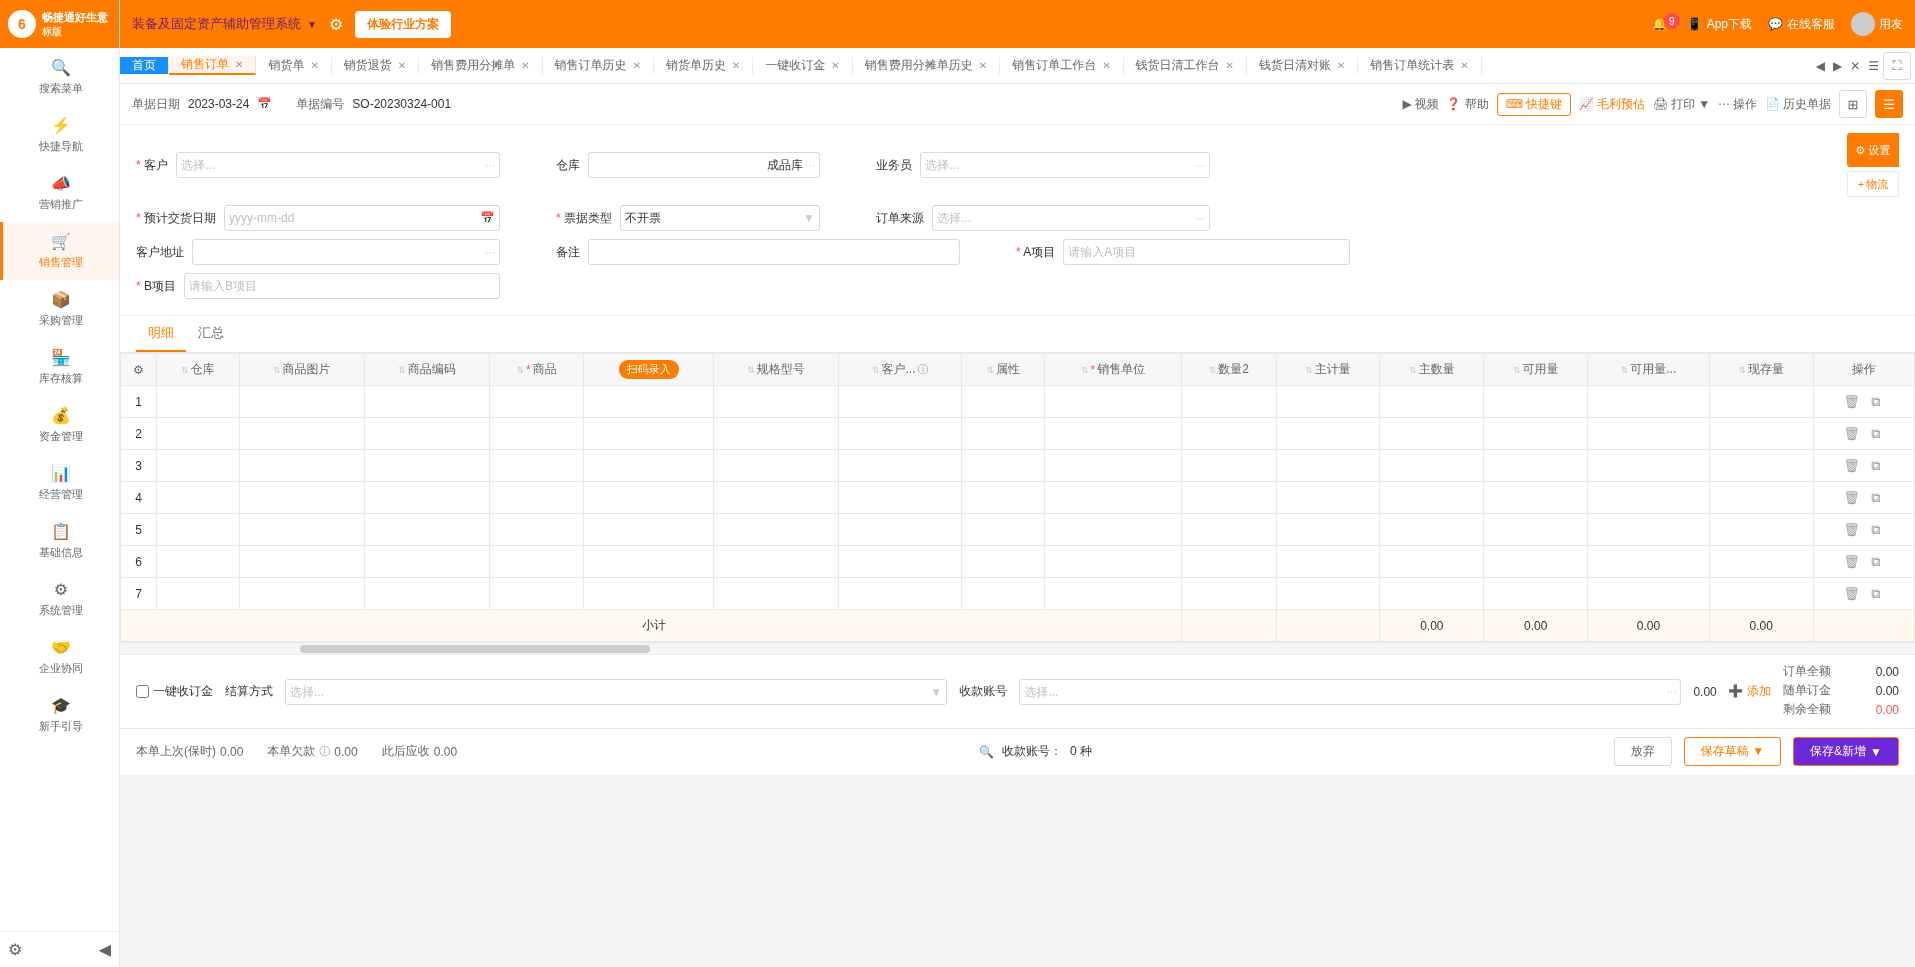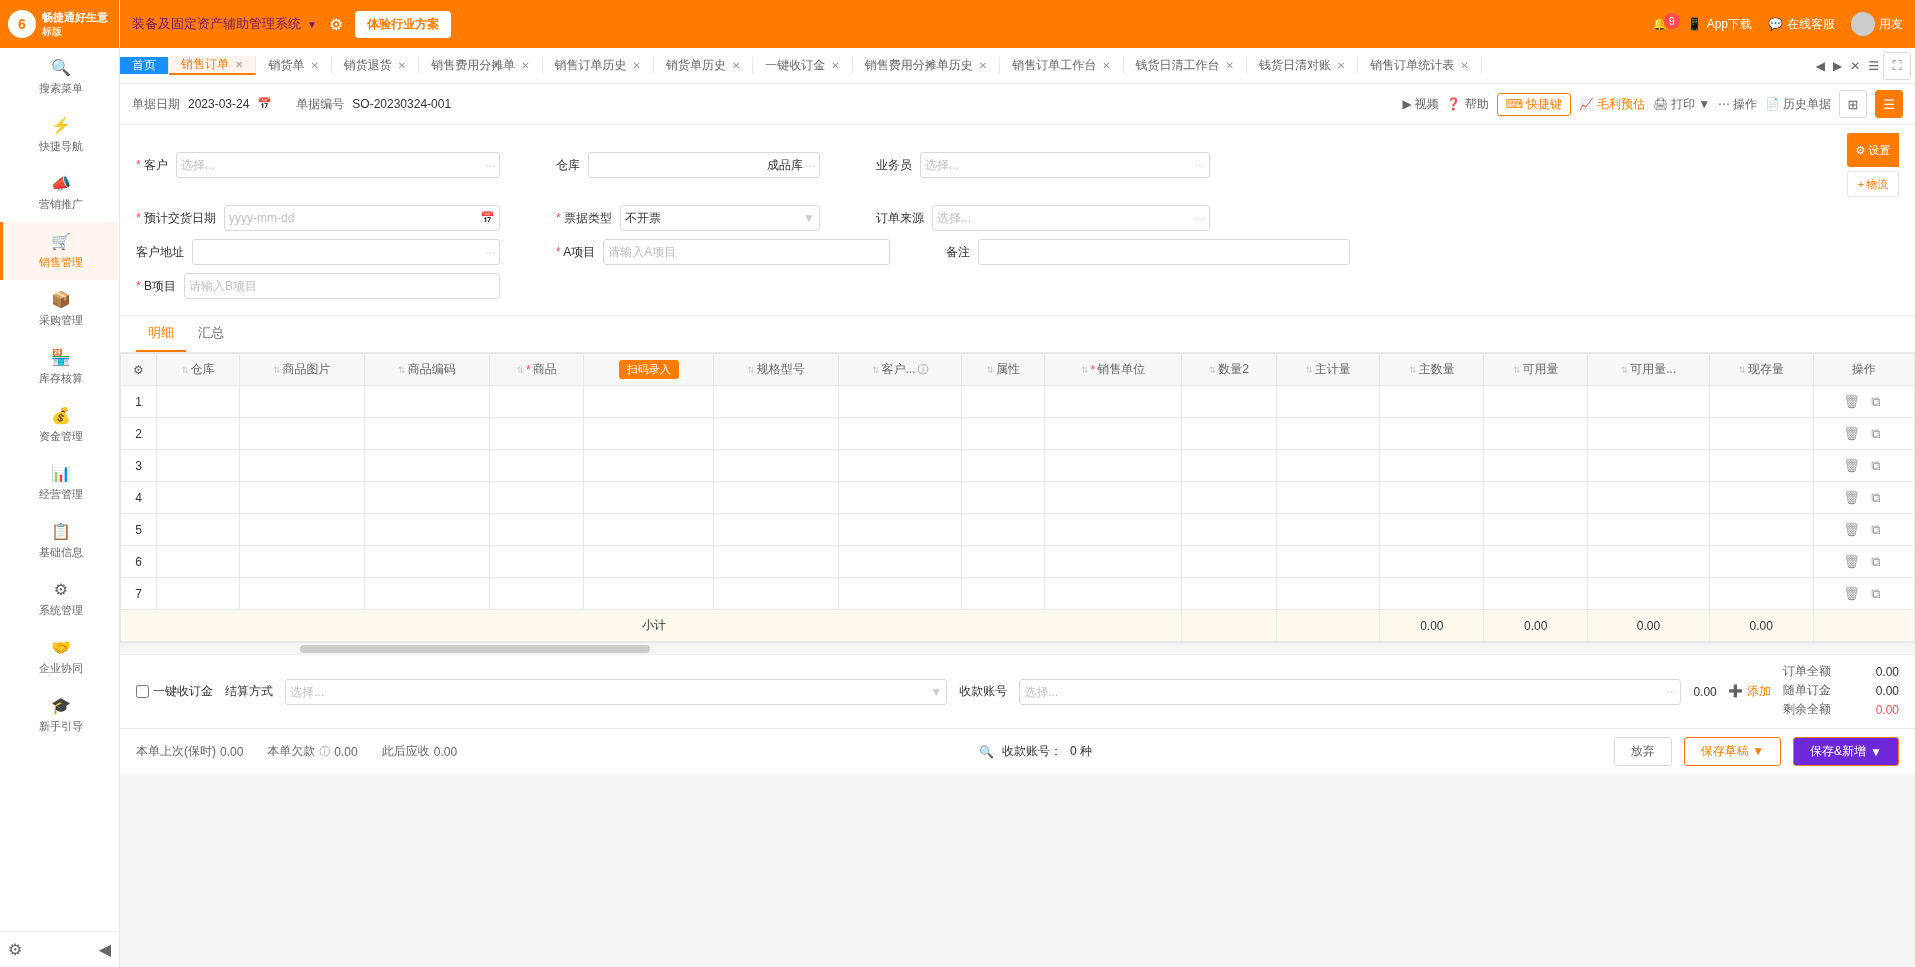--- a/index.html
+++ b/index.html
@@ -67,21 +67,21 @@
     .detail-tab { padding: 8px 12px; cursor: pointer; color: #666; font-size: 13px; border-bottom: 2px solid transparent; }
     .detail-tab.active { color: #ff7c00; border-bottom: 2px solid #ff7c00; }
 
     
     .table-wrap { background: #fff; overflow: auto; }
     .data-table { width: 100%; border-collapse: collapse; font-size: 12px; min-width: 1400px; }
     .data-table th { background: #f7f7f7; border: 1px solid #e8e8e8; padding: 6px 6px; text-align: center; color: #666; font-weight: normal; white-space: nowrap; position: sticky; top: 0; z-index: 1; }
     .data-table td { border: 1px solid #e8e8e8; padding: 4px 6px; text-align: center; color: #333; height: 32px; }
     .row-num { color: #999; width: 30px; }
     .th-sort { display: flex; align-items: center; justify-content: center; gap: 2px; }
-    .scan-btn { background: #ff7c00; color: #fff; border: none; border-radius: 3px; padding: 2px 8px; font-size: 11px; cursor: pointer; }
+    .scan-btn { background: #ff7c00; color: #fff; border: none; border-radius: 9px; padding: 2px 8px; font-size: 11px; cursor: pointer; }
 
     
     .row-actions { display: flex; align-items: center; justify-content: center; gap: 4px; }
     .row-action-btn { width: 20px; height: 20px; display: flex; align-items: center; justify-content: center; color: #999; cursor: pointer; font-size: 13px; }
 
     
     .subtotal-row td { background: #fff9f0; font-weight: normal; color: #333; }
     .subtotal-label { color: #ff7c00; font-weight: bold; text-align: left; padding-left: 12px !important; }
     .subtotal-value { color: #ff4d4f; font-weight: bold; }
 
@@ -340,30 +340,30 @@
         </div>
 
         <div class="form-row">
           <div class="form-field" style="max-width:380px;">
             <label>客户地址</label>
             <div class="input-wrap">
               <input type="text" style="flex: 1 1 0%;">
               <span class="field-suffix">⋯</span>
             </div>
           </div>
-          <div class="form-field" style="max-width:350px;margin-left:40px;">
-            <label><span class="required">*</span> <span>A项目</span></label>
-            <div class="input-wrap">
-              <input type="text" style="flex: 1 1 0%;" placeholder="请输入A项目">
-            </div>
-          </div>
           <div class="form-field" style="max-width:420px;margin-left:40px;">
             <label>备注</label>
             <div class="input-wrap" style="flex:1;">
               <input type="text" style="flex: 1 1 0%;">
+            </div>
+          </div>
+          <div class="form-field" style="max-width:350px;margin-left:40px;">
+            <label><span class="required">*</span> <span>A项目</span></label>
+            <div class="input-wrap">
+              <input type="text" style="flex: 1 1 0%;" placeholder="请输入A项目">
             </div>
           </div>
         </div>
 
         <div class="form-row">
           <div class="form-field" style="max-width:380px;">
             <label><span class="required">*</span> <span>B项目</span></label>
             <div class="input-wrap">
               <input type="text" style="flex: 1 1 0%;" placeholder="请输入B项目">
             </div>

